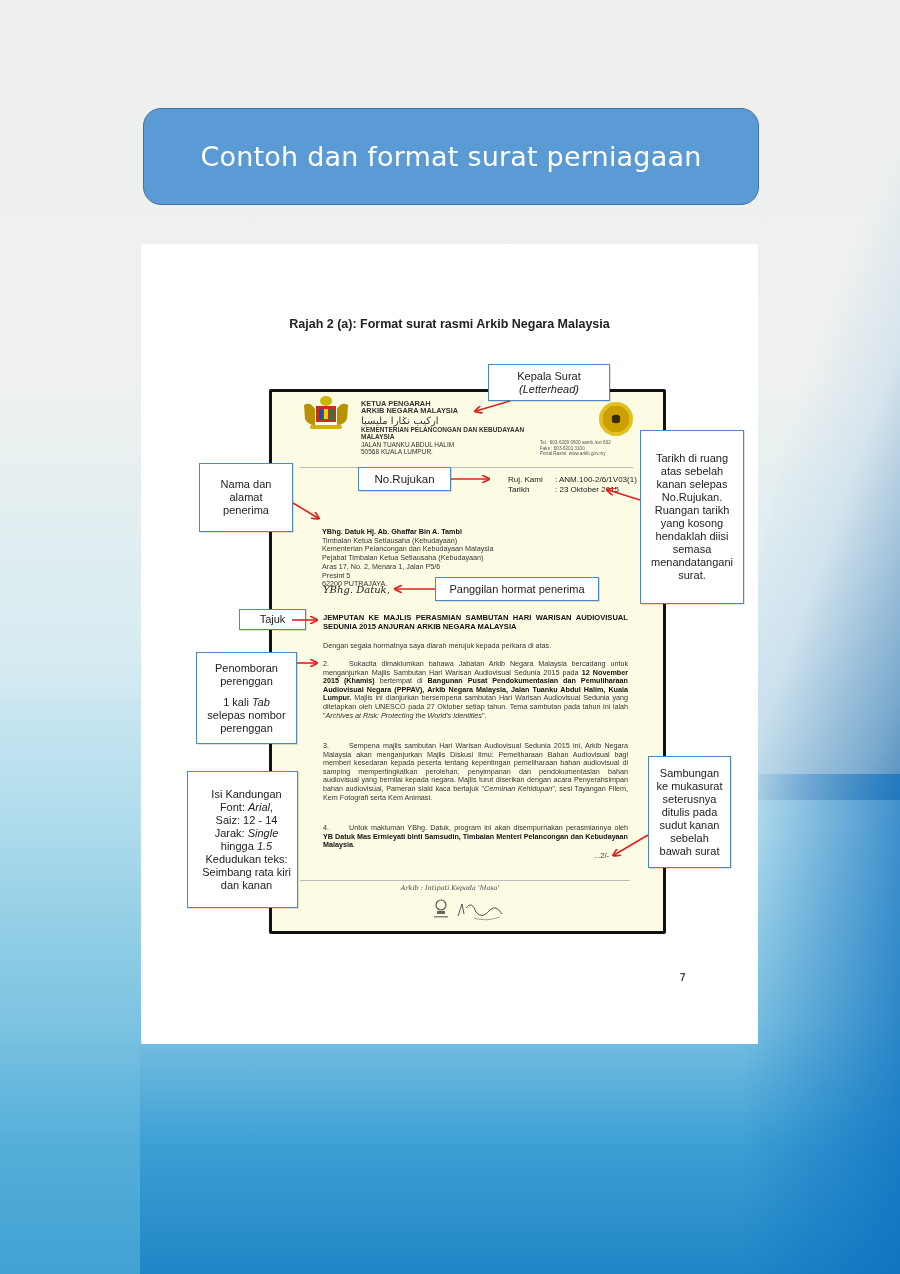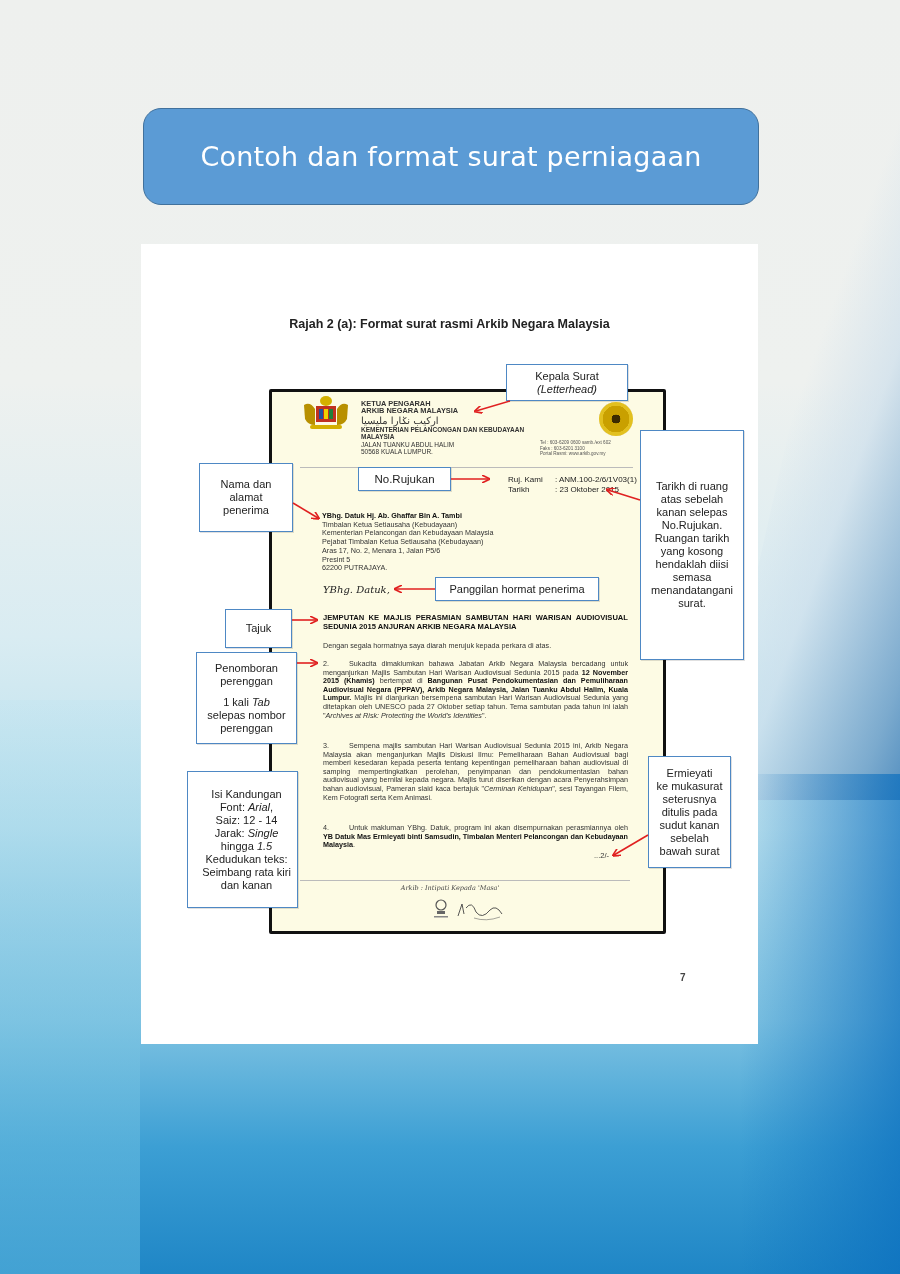--- a/index.html
+++ b/index.html
@@ -62,21 +62,21 @@
   .lh-text .big { font-size: 7.4px; font-weight: 700; }
   .lh-text .jawi { font-family: "DejaVu Serif", serif; font-size: 10px; line-height: 11px; direction: rtl; text-align: left; }
   .lh-contact { position: absolute; left: 540px; top: 440px; font-size: 4.6px; line-height: 5.6px; color: #555; }
 
   .hr-line { position: absolute; left: 300px; top: 467px; width: 333px; height: 1px; background: #bbb; }
 
   .ref-block { position: absolute; left: 493px; top: 475px; font-size: 8px; line-height: 9.5px; color: #222; }
   .ref-block .row { display: flex; }
   .ref-block .k { width: 47px; margin-left: 15px; }
 
-  .recipient { position: absolute; left: 322px; top: 512px; font-size: 7.2px; line-height: 8.7px; color: #333; }
+  .recipient { position: absolute; left: 322px; top: 528px; font-size: 7.2px; line-height: 8.7px; color: #333; }
   .recipient .b { font-weight: 700; color: #111; }
 
   .salutation { position: absolute; left: 323px; top: 584px; font-family: "DejaVu Serif", serif; font-style: italic; font-size: 10px; color: #222; }
 
   .subject {
     position: absolute; left: 323px; top: 613px; width: 305px; font-size: 7.6px; line-height: 9px; font-weight: 700; color: #111;
     text-align: justify; text-align-last: left;
   }
   .para {
     position: absolute; left: 323px; width: 305px; font-size: 7.2px; line-height: 8.6px; color: #333;
@@ -200,30 +200,30 @@
   <rect x="4" y="13" width="8" height="3" fill="#666"></rect>
   <rect x="1" y="18" width="14" height="1.5" fill="#888"></rect>
 </svg>
 <svg class="footer-sign" viewBox="0 0 50 24">
   <path d="M2 18 L6 6 L8 16 M10 10 Q16 2 20 14 Q26 22 34 12 Q40 6 46 16" fill="none" stroke="#444" stroke-width="0.9"></path>
   <path d="M18 20 Q30 24 44 19" fill="none" stroke="#666" stroke-width="0.6"></path>
 </svg>
 
 <div class="page-num">7</div>
 
-<div class="callout" style="left:488px; top:364px; width:122px; height:37px;margin-left:18px;">
+<div class="callout" style="left:488px; top:364px; width:122px; height:37px;">
   <p>Kepala Surat</p>
   <p><i>(Letterhead)</i></p>
 </div>
 
 <div class="callout" style="left:358px; top:467px; width:93px; height:24px; font-size:11.5px;">
   <p>No.Rujukan</p>
 </div>
 
-<div class="callout" style="left:640px; top:430px; width:104px; height:230px;">
+<div class="callout" style="left:640px; top:430px; width:104px; height:174px;">
   <p>Tarikh di ruang</p>
   <p>atas sebelah</p>
   <p>kanan selepas</p>
   <p>No.Rujukan.</p>
   <p>Ruangan tarikh</p>
   <p>yang kosong</p>
   <p>hendaklah diisi</p>
   <p>semasa</p>
   <p>menandatangani</p>
   <p>surat.</p>
@@ -232,21 +232,21 @@
 <div class="callout" style="left:199px; top:463px; width:94px; height:69px;">
   <p>Nama dan</p>
   <p>alamat</p>
   <p>penerima</p>
 </div>
 
 <div class="callout" style="left:435px; top:577px; width:164px; height:24px; font-size:11px;">
   <p>Panggilan hormat penerima</p>
 </div>
 
-<div class="callout" style="left:225px; top:609px; width:67px; height:39px;">
+<div class="callout" style="left:239px; top:609px; width:67px; height:21px;">
   <p>Tajuk</p>
 </div>
 
 <div class="callout" style="left:196px; top:652px; width:101px; height:92px;">
   <p>Penomboran</p>
   <p>perenggan</p>
   <div class="gap"></div>
   <p><span>1 kali </span><i>Tab</i></p>
   <p>selepas nombor</p>
   <p>perenggan</p>
@@ -257,21 +257,21 @@
   <p><span>Font: </span><i>Arial</i><span>,</span></p>
   <p>Saiz: 12 - 14</p>
   <p><span>Jarak: </span><i>Single</i></p>
   <p><span>hingga </span><i>1.5</i></p>
   <p>Kedudukan teks:</p>
   <p>Seimbang rata kiri</p>
   <p>dan kanan</p>
 </div>
 
 <div class="callout" style="left:648px; top:756px; width:83px; height:112px;">
-  <p>Ermieyati</p>
+  <p>Sambungan</p>
   <p>ke mukasurat</p>
   <p>seterusnya</p>
   <p>ditulis pada</p>
   <p>sudut kanan</p>
   <p>sebelah</p>
   <p>bawah surat</p>
 </div>
 
 <svg class="arrows" viewBox="0 0 900 1274">
   <defs>

